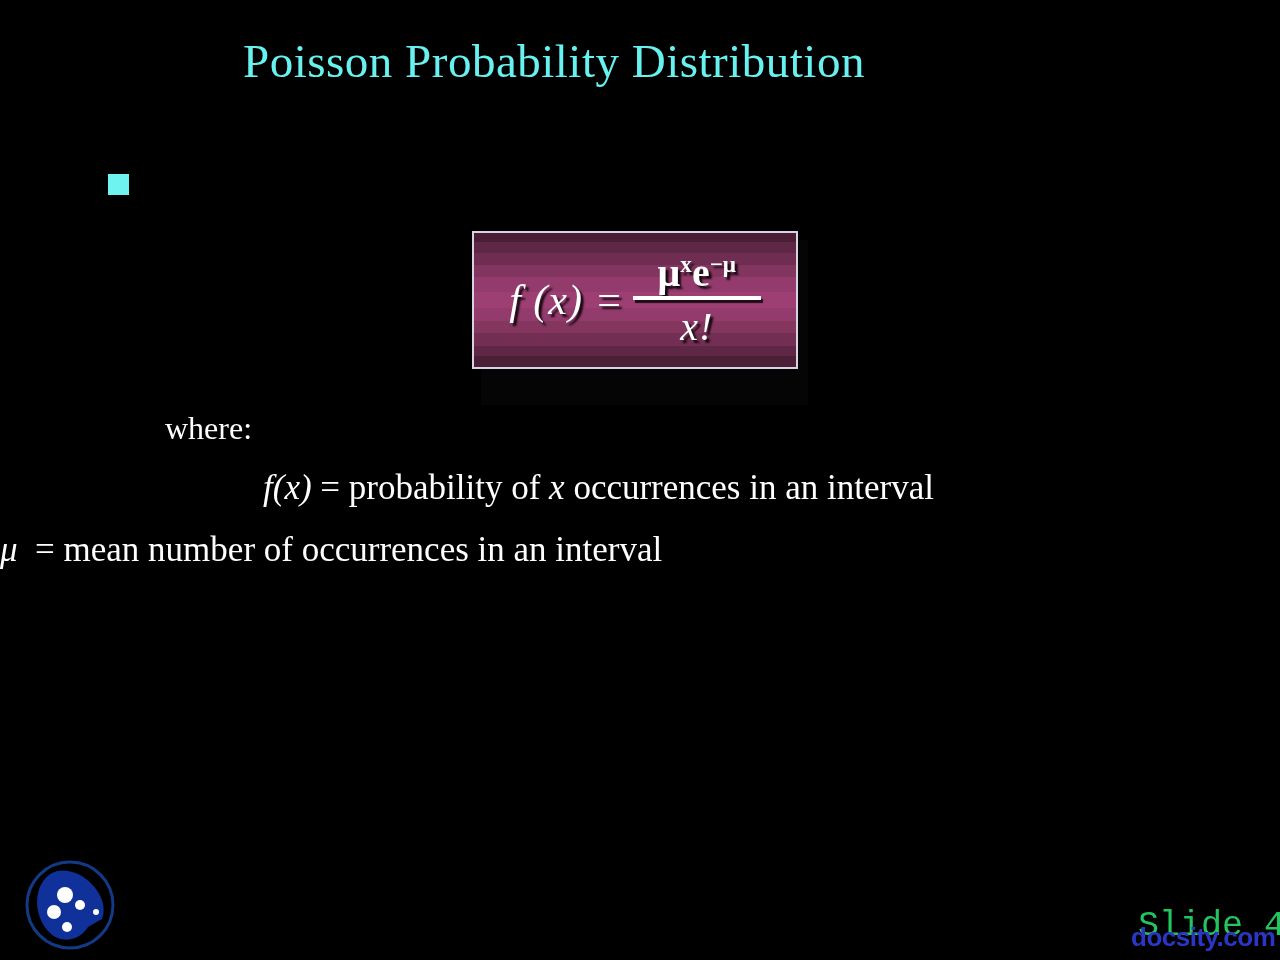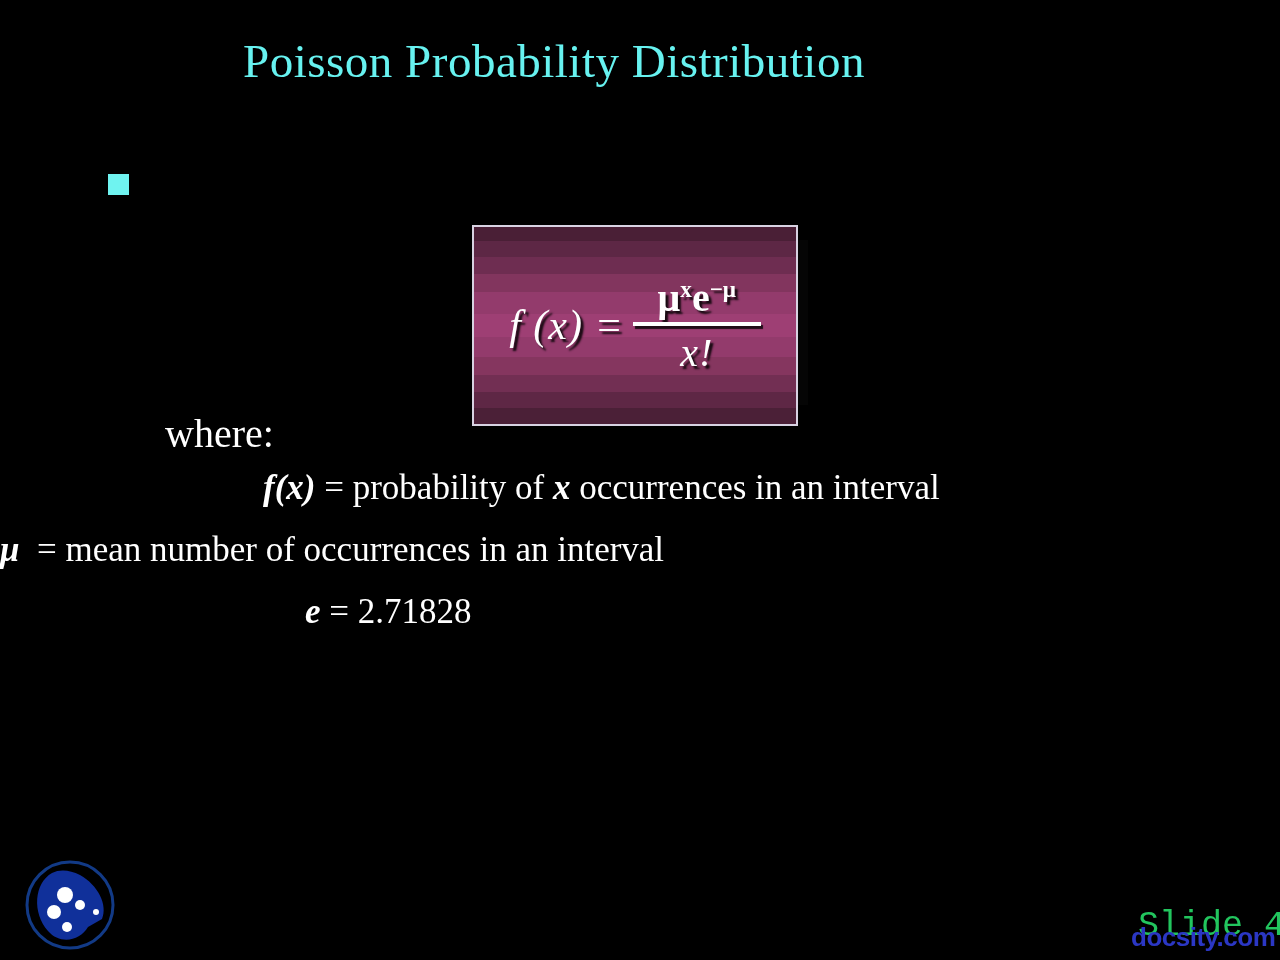--- a/index.html
+++ b/index.html
@@ -73,23 +73,23 @@
     position: absolute;
     left: 481px;
     top: 240px;
     width: 327px;
     height: 165px;
     background: #050505;
   }
   #formula-box {
     position: absolute;
     left: 472px;
-    top: 225px;
+    top: 231px;
     width: 326px;
-    height: 201px;
+    height: 138px;
     border: 2px solid #d8d2e2;
     box-sizing: border-box;
     background: linear-gradient(to bottom,
       #4a1f36 0%,
       #4a1f36 7%,
       #5d2745 7%,
       #5d2745 15%,
       #6e2d51 15%,
       #6e2d51 24%,
       #82355e 24%,
@@ -158,38 +158,38 @@
     padding-top: 4px;
     letter-spacing: 1px;
   }
 
   
   #where-label {
     position: absolute;
     left: 165px;
     top: 410px;
     color: #ffffff;
-    font-size: 40px;
+    font-size: 32px;
     text-shadow: 3px 3px 0 rgba(0,0,0,0.66);
   }
   .deflines {
     position: absolute;
     left: 0;
     top: 470px;
     width: 1280px;
   }
   .defline {
     color: #ffffff;
     font-size: 35px;
     line-height: 1.0;
     text-shadow: 3px 3px 0 rgba(0,0,0,0.66);
     white-space: nowrap;
     margin-bottom: 27px;
   }
-  .defline .it { font-style: italic; font-weight: bold; }
+  .defline .it { font-style: italic; }
   #defline-0 { margin-left: 263px; }
   #defline-1 { }
   #defline-2 { margin-left: 305px; }
 
   
   #logo {
     position: absolute;
     left: 22px;
     top: 855px;
     width: 96px;
@@ -242,21 +242,20 @@
     </div>
   </div>
 
   <div id="where-label">where:</div>
 
   <div class="deflines">
     <div class="defline" id="defline-0"><span class="it">f(x)</span> <span>=</span> <span>probability of </span><span class="it">x</span><span> occurrences in an interval</span></div>
 
     <div class="defline" id="defline-1"><span class="it">μ</span>&nbsp; <span>=</span> <span>mean number of occurrences in an interval</span></div>
 
-    <div class="defline" id="defline-2"><span class="it">e</span> <span>=</span> <span>2.71828</span></div>
   </div>
 
   <svg id="logo" viewBox="0 0 96 100">
     <ellipse cx="48" cy="50" rx="43" ry="43" fill="none" stroke="#123a86" stroke-width="3"></ellipse>
     <path d="M 30 18 C 12 28, 10 58, 26 76 C 38 90, 58 86, 66 72 L 80 64 C 86 50, 76 30, 58 20 C 48 15, 38 14, 30 18 Z" fill="#10309a"></path>
     <circle cx="43" cy="40" r="8" fill="#ffffff"></circle>
     <circle cx="32" cy="57" r="7" fill="#ffffff"></circle>
     <circle cx="58" cy="50" r="5" fill="#ffffff"></circle>
     <circle cx="45" cy="72" r="5" fill="#ffffff"></circle>
     <circle cx="74" cy="57" r="3" fill="#ffffff"></circle>

